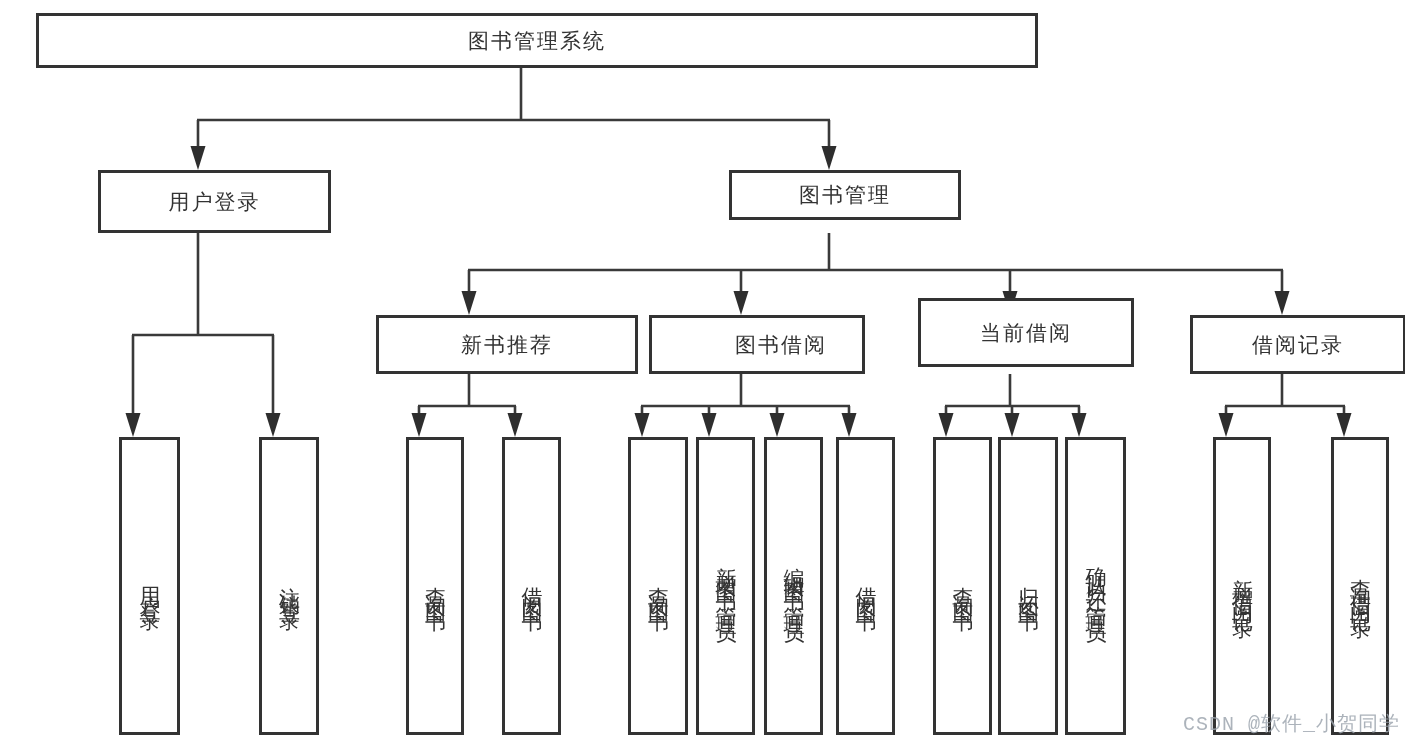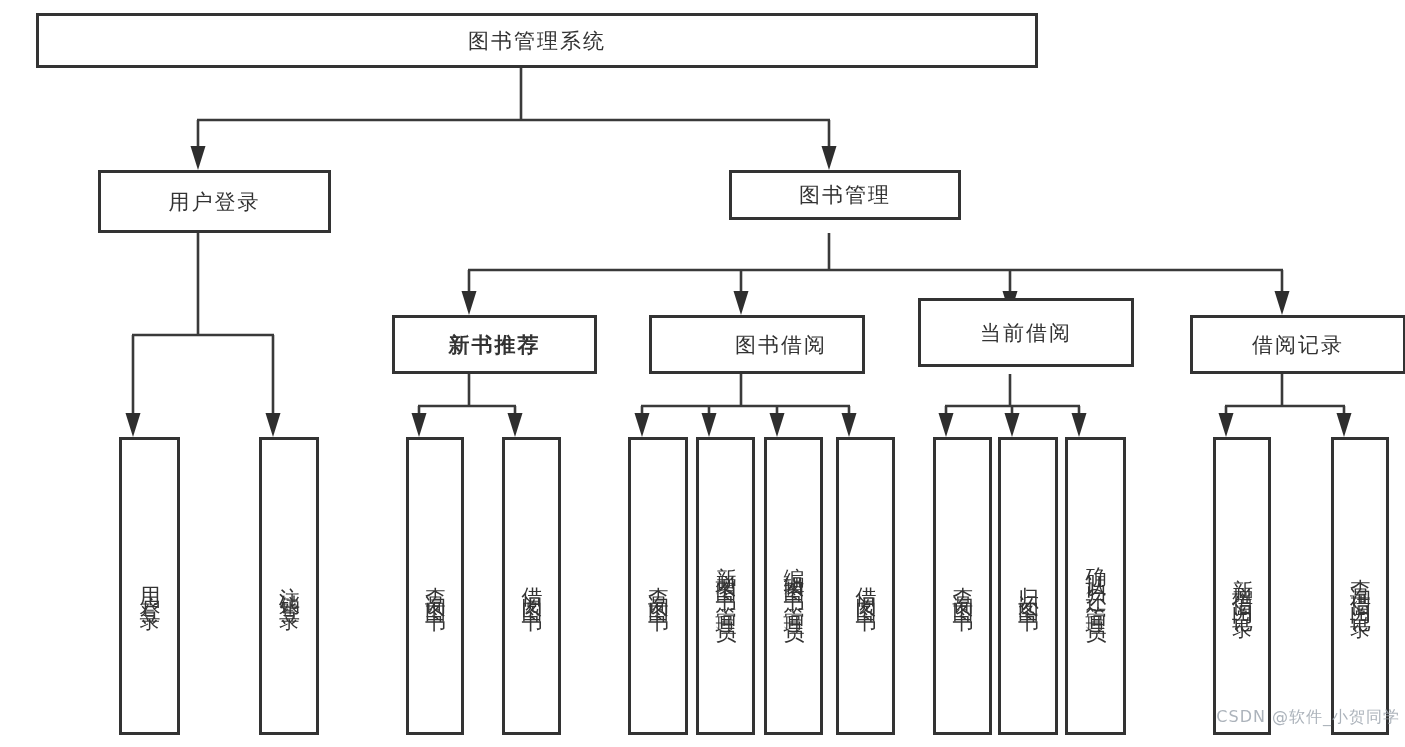--- a/index.html
+++ b/index.html
@@ -43,27 +43,28 @@
     writing-mode: vertical-rl;
     text-orientation: mixed;
     font-size: 21px;
     letter-spacing: 8px;
     line-height: 1;
   }
 
   .watermark {
     position: absolute;
     right: 5px;
-    bottom: 19px;
-    font-size: 16px;
+    bottom: 10px;
+    font-size: 20px;
     letter-spacing: 1px;
     color: rgba(158, 166, 175, 0.85);
     z-index: 5;
     white-space: nowrap;
     pointer-events: none;
+    font-family: Liberation Mono, monospace;
   }
 </style>
 </head>
 <body>
 
 <div class="canvas">
 
   <svg class="wires" width="1405" height="747" viewBox="0 0 1405 747" aria-hidden="true">
     <g stroke="#3a3a3a" stroke-width="2.6" fill="none">
 
@@ -105,21 +106,21 @@
       <polygon points="1218.5,413 1233.5,413 1226,437"></polygon>
       <polygon points="1336.5,413 1351.5,413 1344,437"></polygon>
     </g>
   </svg>
 
   <div class="node h" style="left:20px; top:13px; width:1002px; height:55px;">图书管理系统</div>
 
   <div class="node h" style="left:82px; top:170px; width:233px; height:63px;">用户登录</div>
   <div class="node h" style="left:713px; top:170px; width:232px; height:50px;">图书管理</div>
 
-  <div class="node h" style="left:376px; top:315px; width:205px; height:59px;font-weight:bold;">新书推荐</div>
+  <div class="node h" style="left:360px; top:315px; width:262px; height:59px;">新书推荐</div>
   <div class="node h" style="left:633px; top:315px; width:216px; height:59px;padding-left:48px;">图书借阅</div>
   <div class="node h" style="left:902px; top:298px; width:216px; height:69px;">当前借阅</div>
   <div class="node h" style="left:1174px; top:315px; width:216px; height:59px;">借阅记录</div>
 
   <div class="node v" style="left:103px; top:437px; width:61px; height:298px;">用户登录</div>
   <div class="node v" style="left:243px; top:437px; width:60px; height:298px;">注销登录</div>
 
   <div class="node v" style="left:390px; top:437px; width:58px; height:298px;">查询图书</div>
   <div class="node v" style="left:486px; top:437px; width:59px; height:298px;">借阅图书</div>
 

